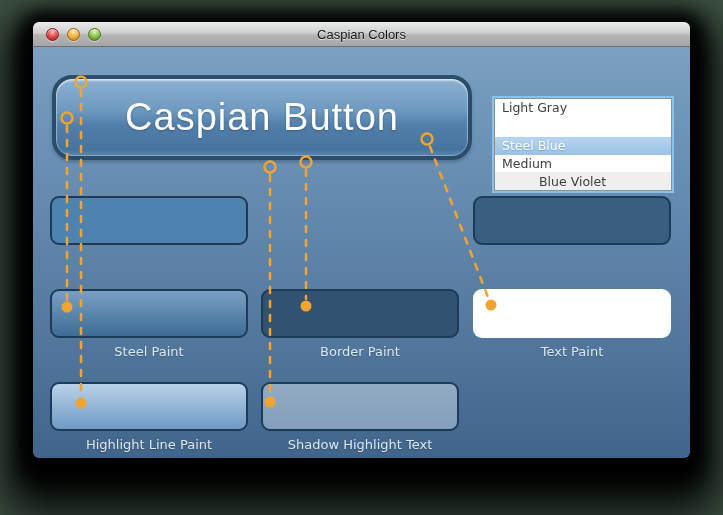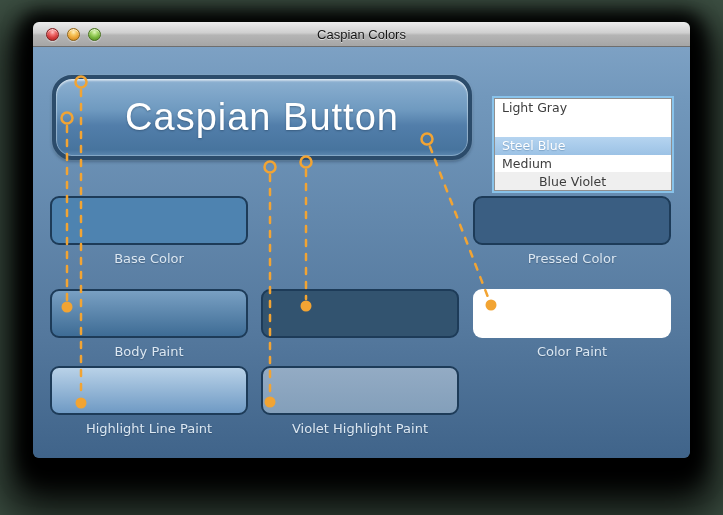--- a/index.html
+++ b/index.html
@@ -57,21 +57,21 @@
   .listbox li{
     flex:1;display:flex;align-items:center;padding-left:7px;
     font-size:12.5px;color:#3d3d3d;cursor:pointer;white-space:nowrap;overflow:hidden;
   }
   .listbox li.alt{background:#efefef;padding-left:44px;}
   .listbox li.sel{color:#ffffff;text-shadow:0 1px 1px rgba(70,110,150,0.4);margin-top:20px;}
 
   
   .swatch{position:absolute;width:198px;text-align:center;}
   .c1{left:17px;} .c2{left:228px;} .c3{left:440px;}
-  .r1{top:149px;} .r2{top:242px;} .r3{top:319px;}
+  .r1{top:149px;} .r2{top:242px;} .r3{top:335px;}
   .sw-box{
     width:198px;height:49px;border:2px solid #1d3b58;border-radius:9px;box-sizing:border-box;
   }
   .sw-box.noborder{border-color:rgba(255,255,255,0.85);}
   .sw-label{margin-top:6px;font-size:13px;color:#dbe7f2;text-shadow:0 1px 1px rgba(30,50,70,0.35);}
 
   
   .overlay{position:absolute;left:0;top:0;pointer-events:none;}
 </style>
 </head>
@@ -97,46 +97,45 @@
 
       <ul class="listbox" id="listbox">
           <li>Light Gray</li>
           <li class="sel" style="background: linear-gradient(rgb(181, 212, 240), rgb(156, 194, 229));">Steel Blue</li>
           <li>Medium</li>
           <li class="alt">Blue Violet</li>
         </ul>
 
       <div class="swatch c1 r1">
         <div class="sw-box" style="background: rgb(78, 131, 176);"></div>
-        <div class="sw-label">Base Color</div>
       </div>
       <div class="swatch c3 r1">
         <div class="sw-box" style="background: rgb(58, 94, 130);"></div>
-        <div class="sw-label">Pressed Color</div>
       </div>
 
       <div class="swatch c1 r2">
         <div class="sw-box" style="background: linear-gradient(rgb(121, 160, 195), rgb(62, 108, 149));"></div>
-        <div class="sw-label">Body Paint</div>
+        <div class="sw-label">Steel Paint</div>
       </div>
       <div class="swatch c2 r2">
         <div class="sw-box" style="background: rgb(50, 83, 111);"></div>
+        <div class="sw-label">Border Paint</div>
       </div>
       <div class="swatch c3 r2">
         <div class="sw-box noborder" style="background: rgb(255, 255, 255);"></div>
-        <div class="sw-label">Color Paint</div>
+        <div class="sw-label">Text Paint</div>
       </div>
 
       <div class="swatch c1 r3">
         <div class="sw-box" style="background: linear-gradient(rgb(185, 210, 232), rgb(111, 154, 196));"></div>
         <div class="sw-label">Highlight Line Paint</div>
       </div>
       <div class="swatch c2 r3">
         <div class="sw-box" style="background: linear-gradient(rgb(147, 171, 196), rgb(131, 159, 186));"></div>
-        <div class="sw-label">Violet Highlight Paint</div>
+        <div class="sw-label">Shadow Highlight Text</div>
       </div>
 
     </div>
   </div>
 
   <svg class="overlay" id="overlay" width="723" height="515" viewBox="0 0 723 515">
       <line x1="81" y1="90" x2="81" y2="396" stroke="#f2a433" stroke-width="2.5" stroke-dasharray="6 8" stroke-linecap="round"></line>
       <circle cx="81" cy="82" r="5.5" fill="none" stroke="#f2a433" stroke-width="2.5"></circle>
       <circle cx="81" cy="403" r="5.5" fill="#f2a433"></circle>
       <line x1="67" y1="126" x2="67" y2="300" stroke="#f2a433" stroke-width="2.5" stroke-dasharray="6 8" stroke-linecap="round"></line>

